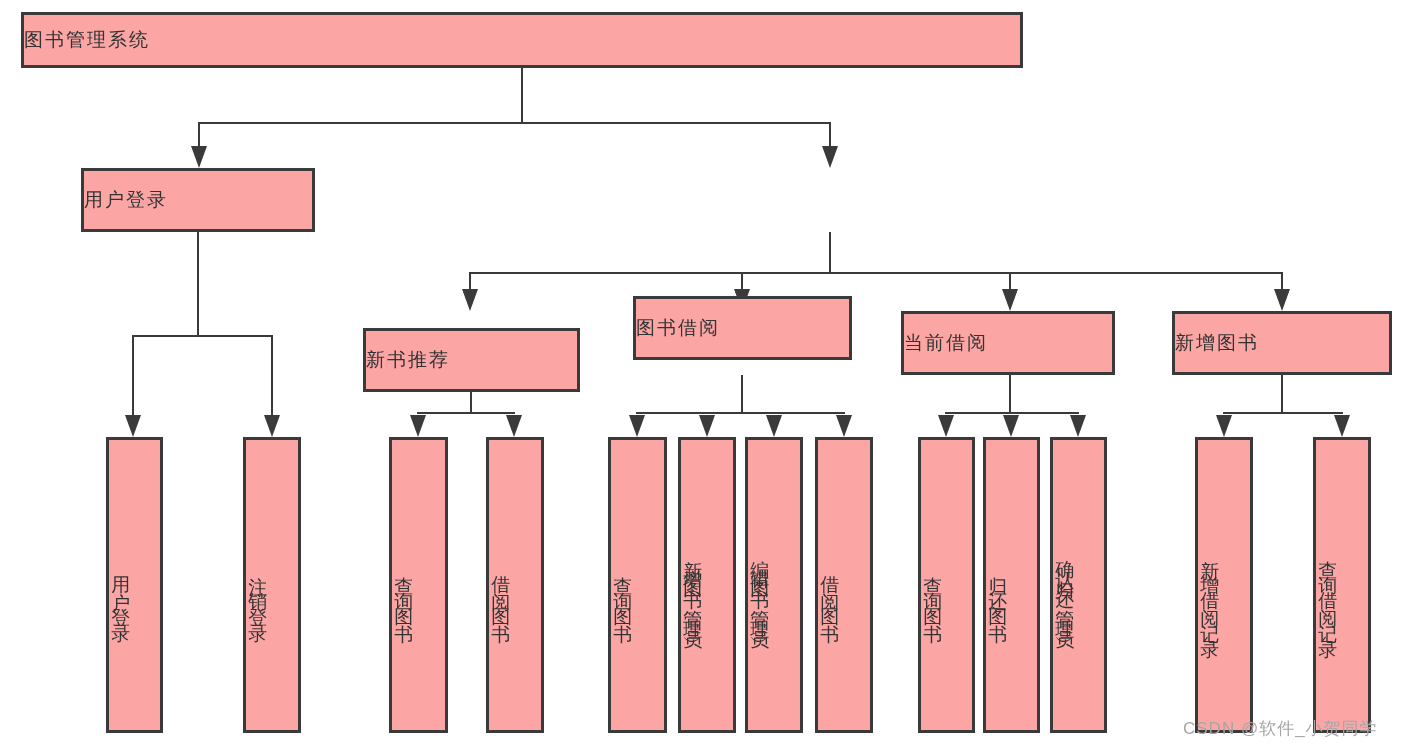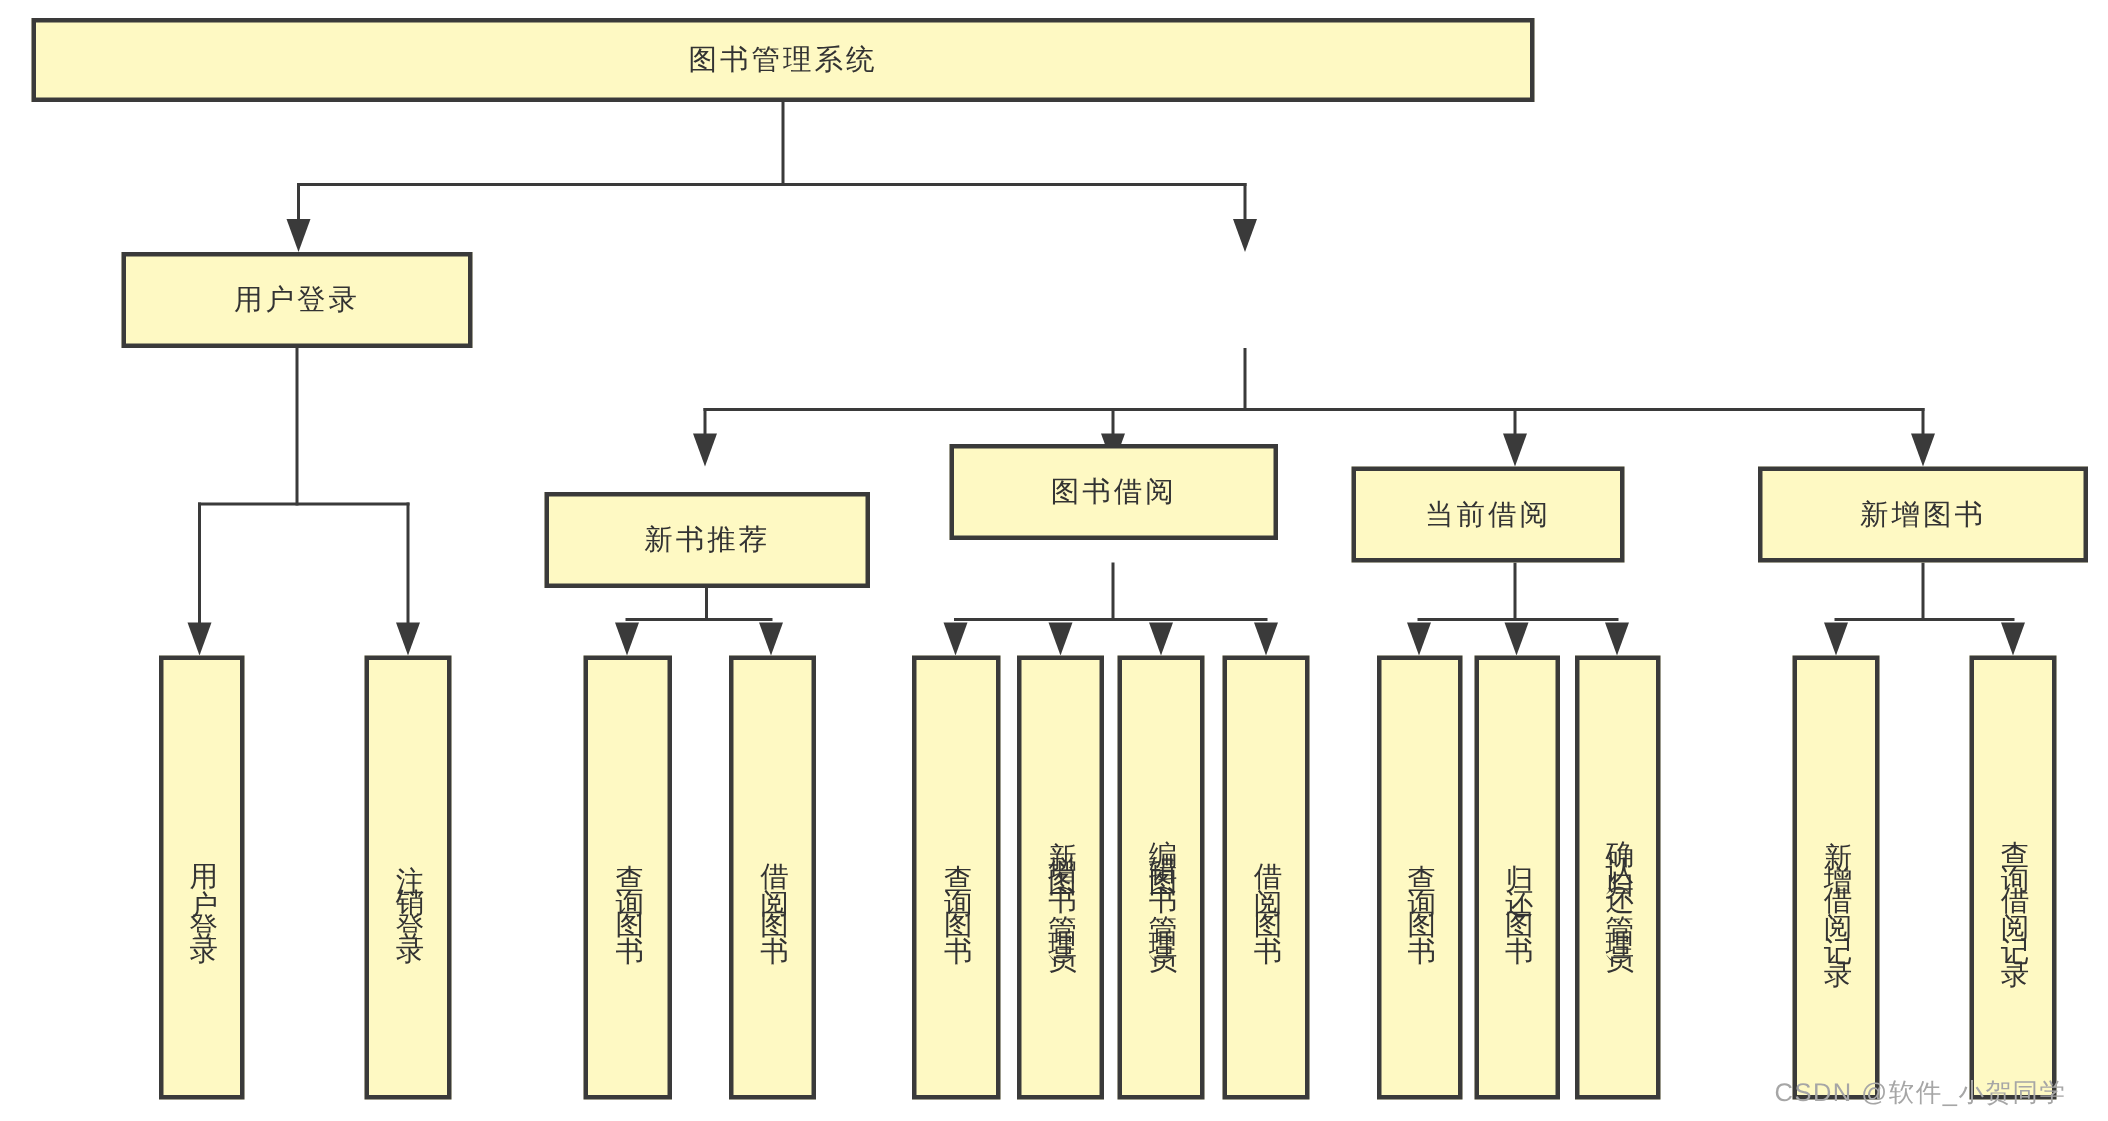--- a/index.html
+++ b/index.html
@@ -2,21 +2,21 @@
 <html><head>
 <meta charset="utf-8">
 <style>
   html,body { margin:0; padding:0; background:#ffffff; }
   .canvas {
     position:relative; width:1405px; height:747px; background:#ffffff;
     font-family:"Liberation Sans", sans-serif; color:#333333; overflow:hidden;
   }
   .node {
     position:absolute; box-sizing:border-box; border:3px solid #3a3a3a;
-    background:#fef9c3; display:flex; align-items:center; justify-content:center;
+    background:#fca5a5; display:flex; align-items:center; 
   }
   .htext { font-size:19px; letter-spacing:2px; white-space:nowrap; }
   .vtext {
     writing-mode:vertical-rl; text-orientation:upright;
     font-size:19px; line-height:1.2; letter-spacing:16px; margin-bottom:-16px;
     display:block; white-space:nowrap;
   }
   .vtext.tight { letter-spacing:10px; margin-bottom:-10px; }
   .line { position:absolute; background:#3a3a3a; }
   .arrow {
@@ -90,21 +90,21 @@
   <div class="node" style="left:81px; top:168px; width:234px; height:64px;">
     <span class="htext">用户登录</span>
   </div>
 
   <div class="node" style="left:363px; top:328px; width:217px; height:64px;">
     <span class="htext">新书推荐</span>
   </div>
   <div class="node" style="left:633px; top:296px; width:219px; height:64px;">
     <span class="htext">图书借阅</span>
   </div>
-  <div class="node" style="left:901px; top:311px; width:182px; height:64px;">
+  <div class="node" style="left:901px; top:311px; width:214px; height:64px;">
     <span class="htext">当前借阅</span>
   </div>
   <div class="node" style="left:1172px; top:311px; width:220px; height:64px;">
     <span class="htext">新增图书</span>
   </div>
 
   <div class="node" style="left:106px; top:437px; width:57px; height:296px;">
     <span class="vtext">用户登录</span>
   </div>
   <div class="node" style="left:243px; top:437px; width:58px; height:296px;">

